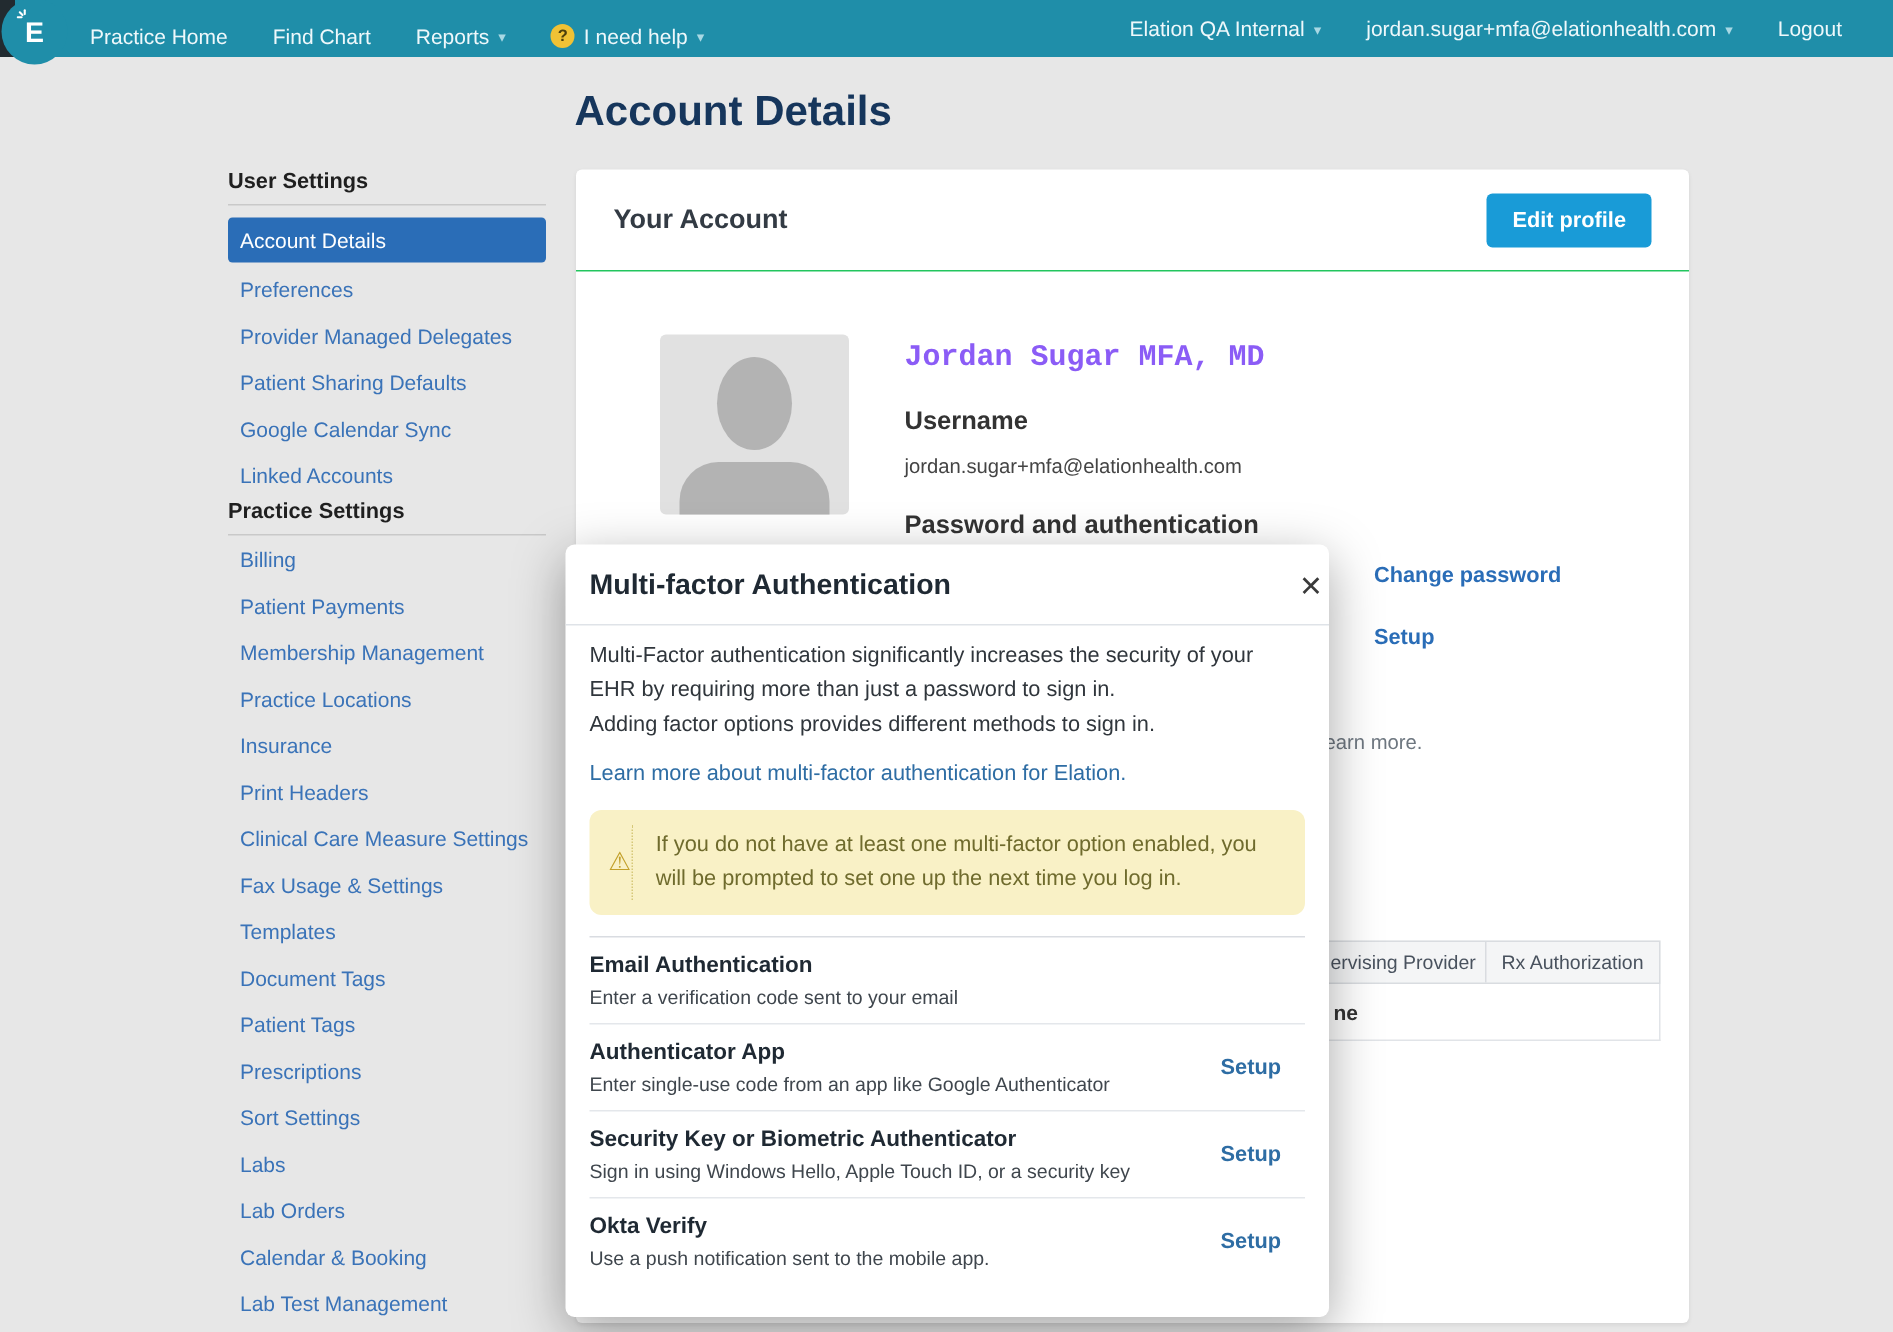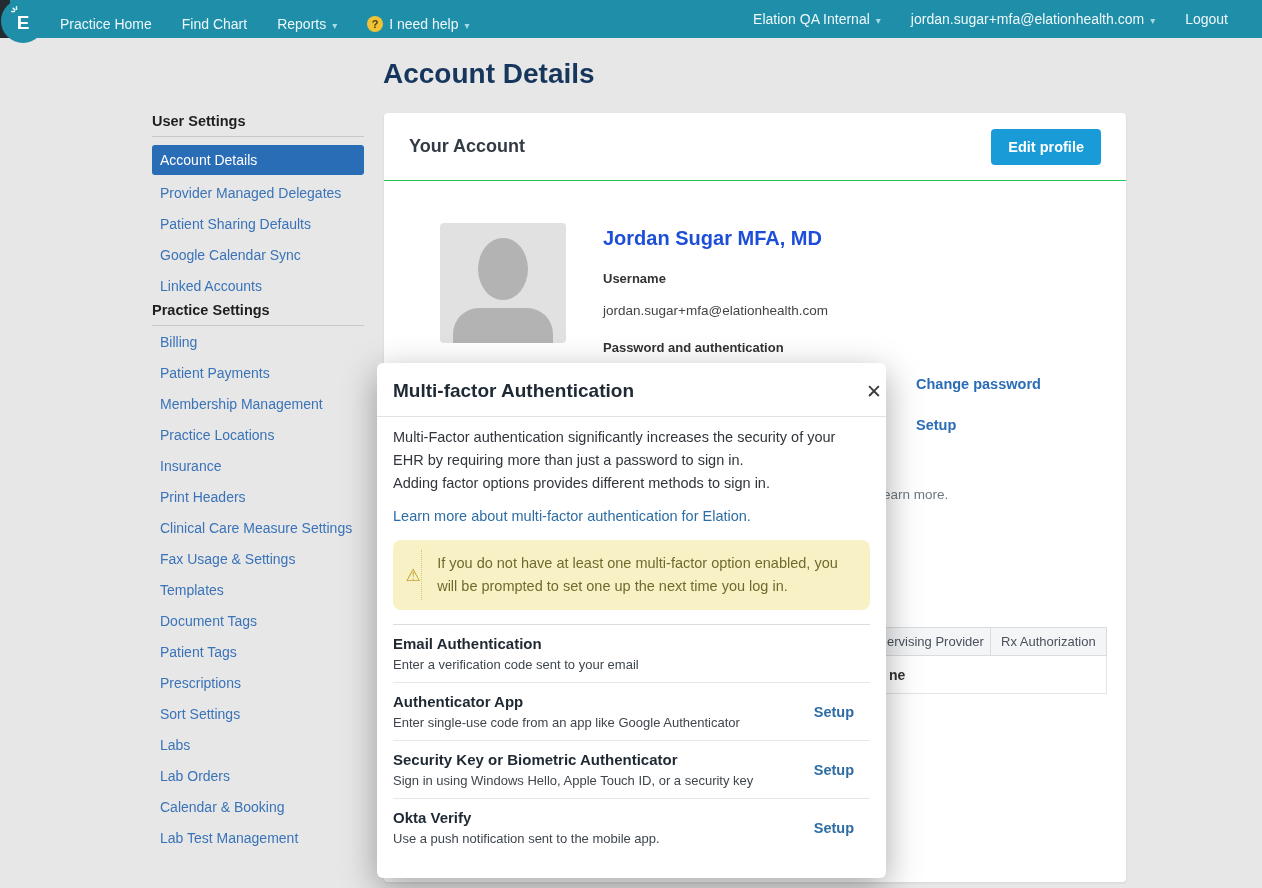--- a/index.html
+++ b/index.html
@@ -69,23 +69,23 @@
   .avatar .head {
     position:absolute; left:38px; top:15px; width:50px; height:62px;
     background:#b3b3b3; border-radius:50%;
   }
   .avatar .shoulders {
     position:absolute; left:13px; top:85px; width:100px; height:60px;
     background:#b3b3b3; border-radius:26px 26px 0 0;
   }
   .profile-name {
     position:absolute; left:219px; top:114px;
-    font-size:20px; font-weight:bold; color:#1d4ed8;
-  }
-  .field-label { position:absolute; left:219px; font-size:13px; font-weight:bold; color:#333;text-align:center; }
+    font-size:20px; font-weight:bold; color:#8b5cf6;font-family:Liberation Mono, monospace;
+  }
+  .field-label { position:absolute; left:219px; font-size:17px; font-weight:bold; color:#333;text-align:center; }
   .field-value { position:absolute; left:219px; font-size:13.5px; color:#444; }
   .link-bold { color:#2a6db7; font-weight:bold; font-size:14.5px; cursor:pointer; }
   .change-password { position:absolute; left:532px; top:263px; }
   .setup-bg { position:absolute; left:532px; top:304px; }
   .partial-learn-more { position:absolute; left:496px; top:374px; font-size:13.5px; color:#6e7780; }
   
   .bg-table { position:absolute; left:812px; top:627px; z-index:1; }
   .bg-table-header {
     display:flex; height:29px; background:#f4f5f6;
     border:1px solid #d9dce0; font-size:13px; color:#49525e;
@@ -172,20 +172,21 @@
     </span>
     <span class="nav-item">Logout</span>
   </div>
 </div>
 
 <div class="sidebar">
   <div class="side-heading">User Settings</div>
   <div class="side-item selected">Account Details</div>
   <div>
 
+      <div class="side-item">Preferences</div>
 
       <div class="side-item">Provider Managed Delegates</div>
 
       <div class="side-item">Patient Sharing Defaults</div>
 
       <div class="side-item">Google Calendar Sync</div>
 
       <div class="side-item">Linked Accounts</div>
     </div>
   <div class="side-heading second">Practice Settings</div>

